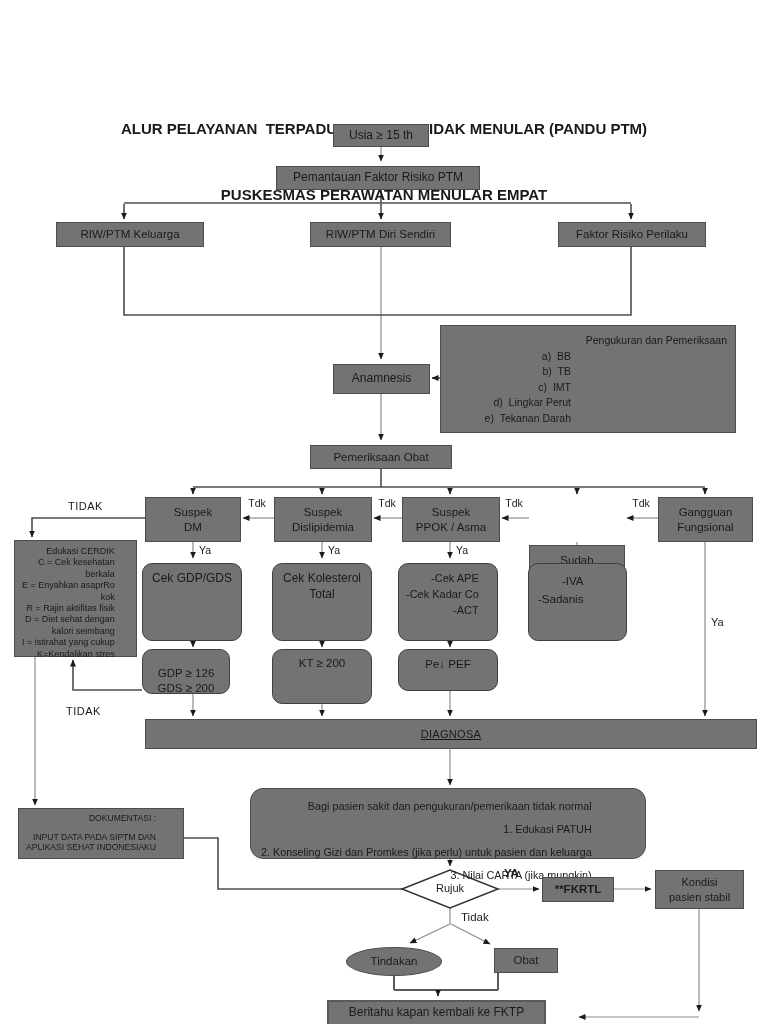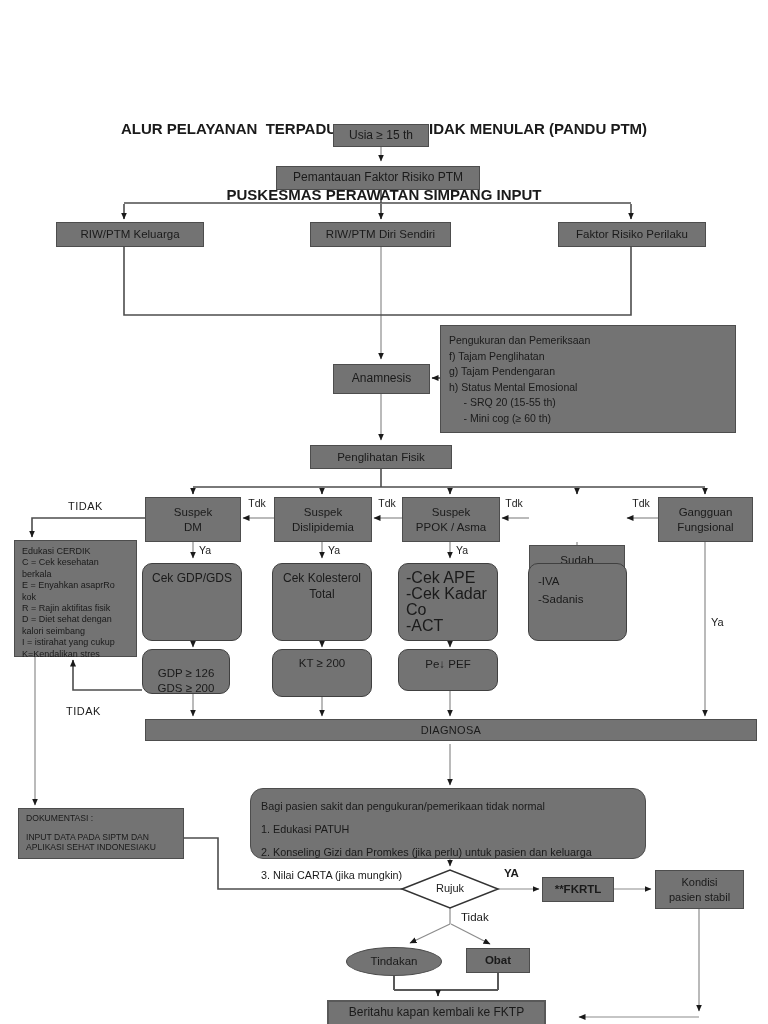--- a/index.html
+++ b/index.html
@@ -5,21 +5,21 @@
   html,body{margin:0;padding:0;}
   body{width:768px;height:1024px;position:relative;overflow:hidden;background:#ffffff;
        font-family:"Liberation Sans",sans-serif;color:#1a1a1a;}
   #connectors{position:absolute;left:0;top:0;z-index:1;}
   .node{position:absolute;z-index:2;background:#737373;border:1.6px solid #4d4d4d;box-sizing:border-box;
         display:flex;align-items:center;justify-content:center;text-align:center;
         font-size:11.5px;line-height:1.3;color:#1a1a1a;}
   .ml{white-space:pre-line;}
   .rounded{border-radius:10px;border-width:1.9px;border-color:#404040;}
   .topalign{align-items:flex-start;}
-  .leftalign{justify-content:flex-start;text-align:left;}
+  .leftalign{justify-content:flex-start;text-align:right;}
   .lbl{position:absolute;z-index:3;font-size:11px;color:#1a1a1a;white-space:nowrap;}
   .title{position:absolute;left:40px;top:74px;width:688px;text-align:center;z-index:2;
          font-weight:bold;font-size:15px;line-height:22px;white-space:pre-wrap;}
   .ellipse{border-radius:50%;border-width:1.3px;}
   .small{font-size:9px;line-height:11.4px;}
   .diamond-lbl{transform:translateX(-50%);}
 </style>
 </head>
 <body>
 
@@ -85,42 +85,42 @@
     <path d="M498,973 V990"></path>
     <path d="M394,990 H498"></path>
     <path d="M438,990 V996" marker-end="url(#ah)"></path>
   </g>
 
   <polygon points="402,889 450,870 498,889 450,908" fill="#ffffff" stroke="#333333" stroke-width="1.5"></polygon>
 </svg>
 
 <div class="title">
   <div>ALUR PELAYANAN  TERPADU PENYAKIT TIDAK MENULAR (PANDU PTM)</div>
-  <div>PUSKESMAS PERAWATAN SIMPANG INPUT</div>
+  <div>PUSKESMAS PERAWATAN MENULAR EMPAT</div>
 </div>
 
 <div class="node" style="left:333px;top:124px;width:96px;height:23px;font-size:12px;">Usia ≥ 15 th</div>
 <div class="node" style="left:276px;top:166px;width:204px;height:24px;font-size:12px;">Pemantauan Faktor Risiko PTM</div>
 <div class="node" style="left:56px;top:222px;width:148px;height:25px;">RIW/PTM Keluarga</div>
 <div class="node" style="left:310px;top:222px;width:141px;height:25px;">RIW/PTM Diri Sendiri</div>
 <div class="node" style="left:558px;top:222px;width:148px;height:25px;">Faktor Risiko Perilaku</div>
 
 <div class="node topalign leftalign" style="left:440px;top:325px;width:296px;height:108px;padding:7px 8px;display:block;font-size:10.5px;line-height:15.6px;">
   <div>Pengukuran dan Pemeriksaan</div>
   <div style="display:flex;">
-    <div class="ml">f) Tajam Penglihatan
-g) Tajam Pendengaran
-h) Status Mental Emosional
-&nbsp;&nbsp;&nbsp;&nbsp;&nbsp;- SRQ 20 (15-55 th)
-&nbsp;&nbsp;&nbsp;&nbsp;&nbsp;- Mini cog (≥ 60 th)</div>
+    <div class="ml" style="width:122px;">a)&nbsp;&nbsp;BB
+b)&nbsp;&nbsp;TB
+c)&nbsp;&nbsp;IMT
+d)&nbsp;&nbsp;Lingkar Perut
+e)&nbsp;&nbsp;Tekanan Darah</div>
   </div>
 </div>
 
 <div class="node" style="left:333px;top:364px;width:97px;height:30px;font-size:12px;">Anamnesis</div>
-<div class="node" style="left:310px;top:445px;width:142px;height:24px;">Penglihatan Fisik</div>
+<div class="node" style="left:310px;top:445px;width:142px;height:24px;">Pemeriksaan Obat</div>
 
 <div class="node ml" style="left:145px;top:497px;width:96px;height:45px;">Suspek
 DM</div>
 <div class="node ml" style="left:274px;top:497px;width:98px;height:45px;">Suspek
 Dislipidemia</div>
 <div class="node ml" style="left:402px;top:497px;width:98px;height:45px;">Suspek
 PPOK / Asma</div>
 <div class="node ml" style="left:529px;top:497px;width:96px;height:45px;margin-top:48px;">Sudah
 Menikah</div>
 <div class="node ml" style="left:658px;top:497px;width:95px;height:45px;">Gangguan
@@ -133,51 +133,51 @@
 kok
 R = Rajin aktifitas fisik
 D = Diet sehat dengan
 kalori seimbang
 I = istirahat yang cukup
 K=Kendalikan stres</div>
 
 <div class="node rounded topalign" style="left:142px;top:563px;width:100px;height:78px;padding-top:7px;font-size:12px;">Cek GDP/GDS</div>
 <div class="node rounded ml topalign" style="left:272px;top:563px;width:100px;height:78px;padding-top:7px;font-size:12px;">Cek Kolesterol
 Total</div>
-<div class="node rounded ml topalign leftalign" style="left:398px;top:563px;width:100px;height:78px;padding:6px 0 16px 7px;font-size:16px;line-height:16px;">-Cek APE
+<div class="node rounded ml topalign leftalign" style="left:398px;top:563px;width:100px;height:78px;padding:6px 0 16px 7px;font-size:11px;line-height:16px;">-Cek APE
 -Cek Kadar Co
 -ACT</div>
 <div class="node rounded ml topalign leftalign" style="left:528px;top:563px;width:99px;height:78px;padding:8px 0 0 9px;line-height:18px;">-IVA
 -Sadanis</div>
 
 <div class="node rounded ml topalign" style="left:142px;top:649px;width:88px;height:45px;padding-top:16px;">GDP ≥ 126
 GDS ≥ 200</div>
-<div class="node rounded topalign" style="left:272px;top:649px;width:100px;height:48px;padding-top:6px;">KT ≥ 200</div>
+<div class="node rounded topalign" style="left:272px;top:649px;width:100px;height:55px;padding-top:6px;">KT ≥ 200</div>
 <div class="node rounded topalign" style="left:398px;top:649px;width:100px;height:42px;padding-top:7px;">Pe↓ PEF</div>
 
-<div class="node" style="left:145px;top:719px;width:612px;height:22px;font-size:11px;letter-spacing:0.3px;">DIAGNOSA</div>
+<div class="node" style="left:145px;top:719px;width:612px;height:30px;font-size:11px;letter-spacing:0.3px;text-decoration:underline;">DIAGNOSA</div>
 
 <div class="node ml topalign leftalign" style="left:250px;top:788px;width:396px;height:71px;border-radius:13px;padding:6px 10px;font-size:10.8px;line-height:23px;">Bagi pasien sakit dan pengukuran/pemerikaan tidak normal
 1. Edukasi PATUH
 2. Konseling Gizi dan Promkes (jika perlu) untuk pasien dan keluarga
 3. Nilai CARTA (jika mungkin)</div>
 
 <div class="node ml topalign leftalign" style="left:18px;top:808px;width:166px;height:51px;padding:5px 5px 0 7px;font-size:8.6px;line-height:9.5px;">DOKUMENTASI :
 
 INPUT DATA PADA SIPTM DAN
 APLIKASI SEHAT INDONESIAKU</div>
 
 <span class="lbl diamond-lbl" style="left:450px;top:882px;font-size:11px;">Rujuk</span>
 
 <div class="node" style="left:542px;top:877px;width:72px;height:25px;font-weight:600;">**FKRTL</div>
 <div class="node ml" style="left:655px;top:870px;width:89px;height:39px;font-size:11px;line-height:14.5px;">Kondisi
 pasien stabil</div>
 
 <div class="node ellipse" style="left:346px;top:947px;width:96px;height:29px;">Tindakan</div>
-<div class="node" style="left:466px;top:948px;width:64px;height:25px;font-weight:bold;">Obat</div>
+<div class="node" style="left:494px;top:948px;width:64px;height:25px;">Obat</div>
 
 <div class="node" style="left:327px;top:1000px;width:219px;height:26px;font-size:12px;border-width:2px;border-color:#595959;">Beritahu kapan kembali ke FKTP</div>
 
 <span class="lbl" style="left:68px;top:500px;letter-spacing:0.5px;">TIDAK</span>
 <span class="lbl" style="left:66px;top:705px;letter-spacing:0.5px;">TIDAK</span>
 <span class="lbl diamond-lbl" style="left:257px;top:497px;font-size:10.5px;">Tdk</span>
 <span class="lbl diamond-lbl" style="left:387px;top:497px;font-size:10.5px;">Tdk</span>
 <span class="lbl diamond-lbl" style="left:514px;top:497px;font-size:10.5px;">Tdk</span>
 <span class="lbl diamond-lbl" style="left:641px;top:497px;font-size:10.5px;">Tdk</span>
 <span class="lbl" style="left:199px;top:544px;font-size:10.5px;">Ya</span>

